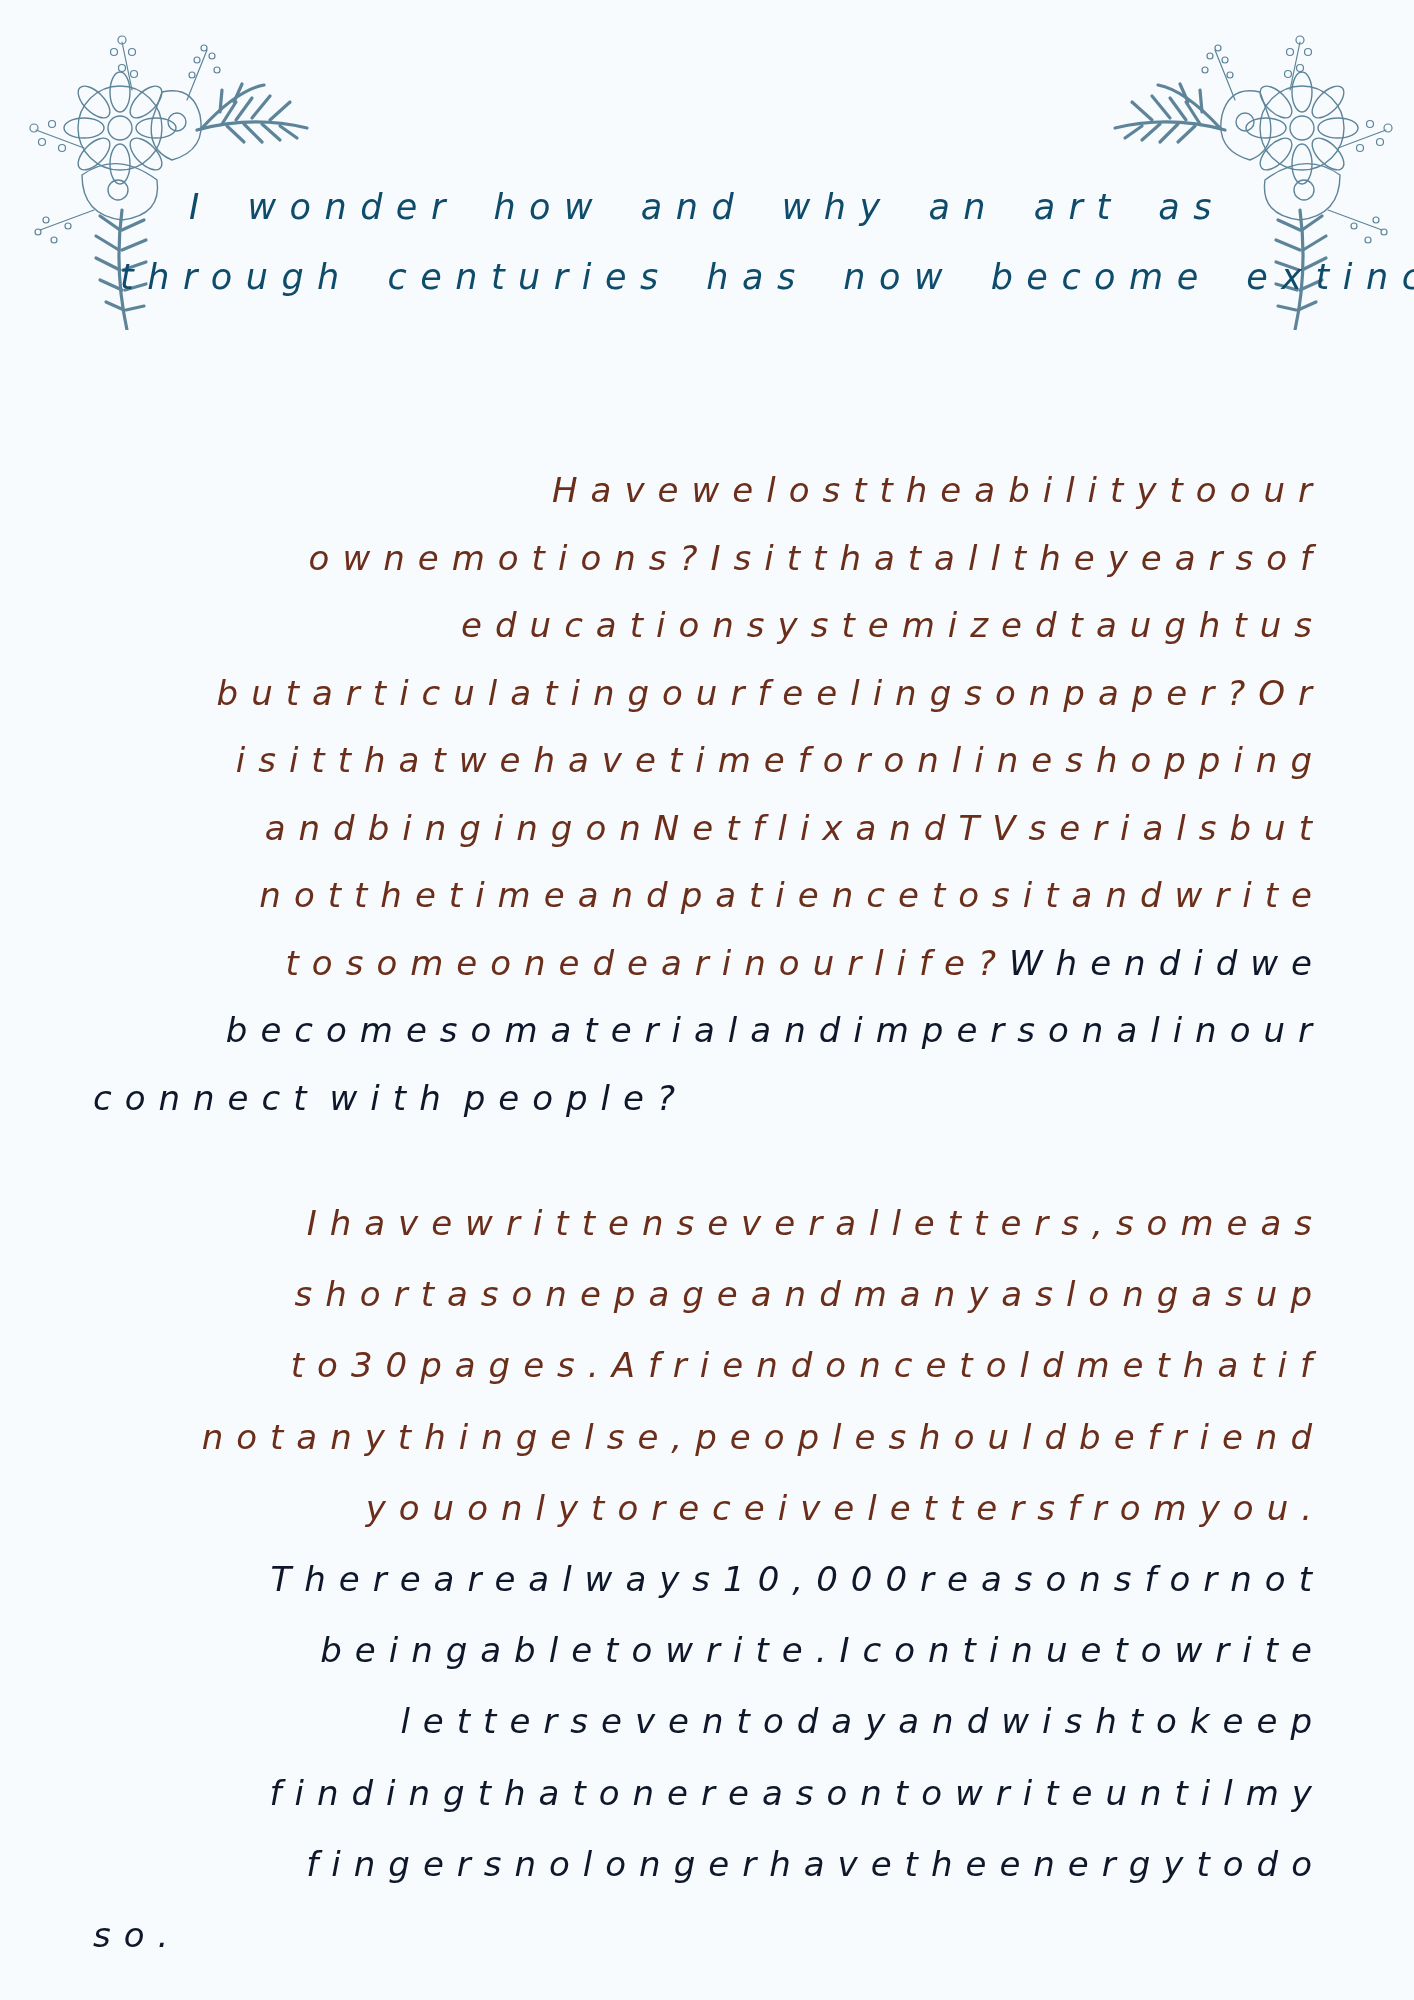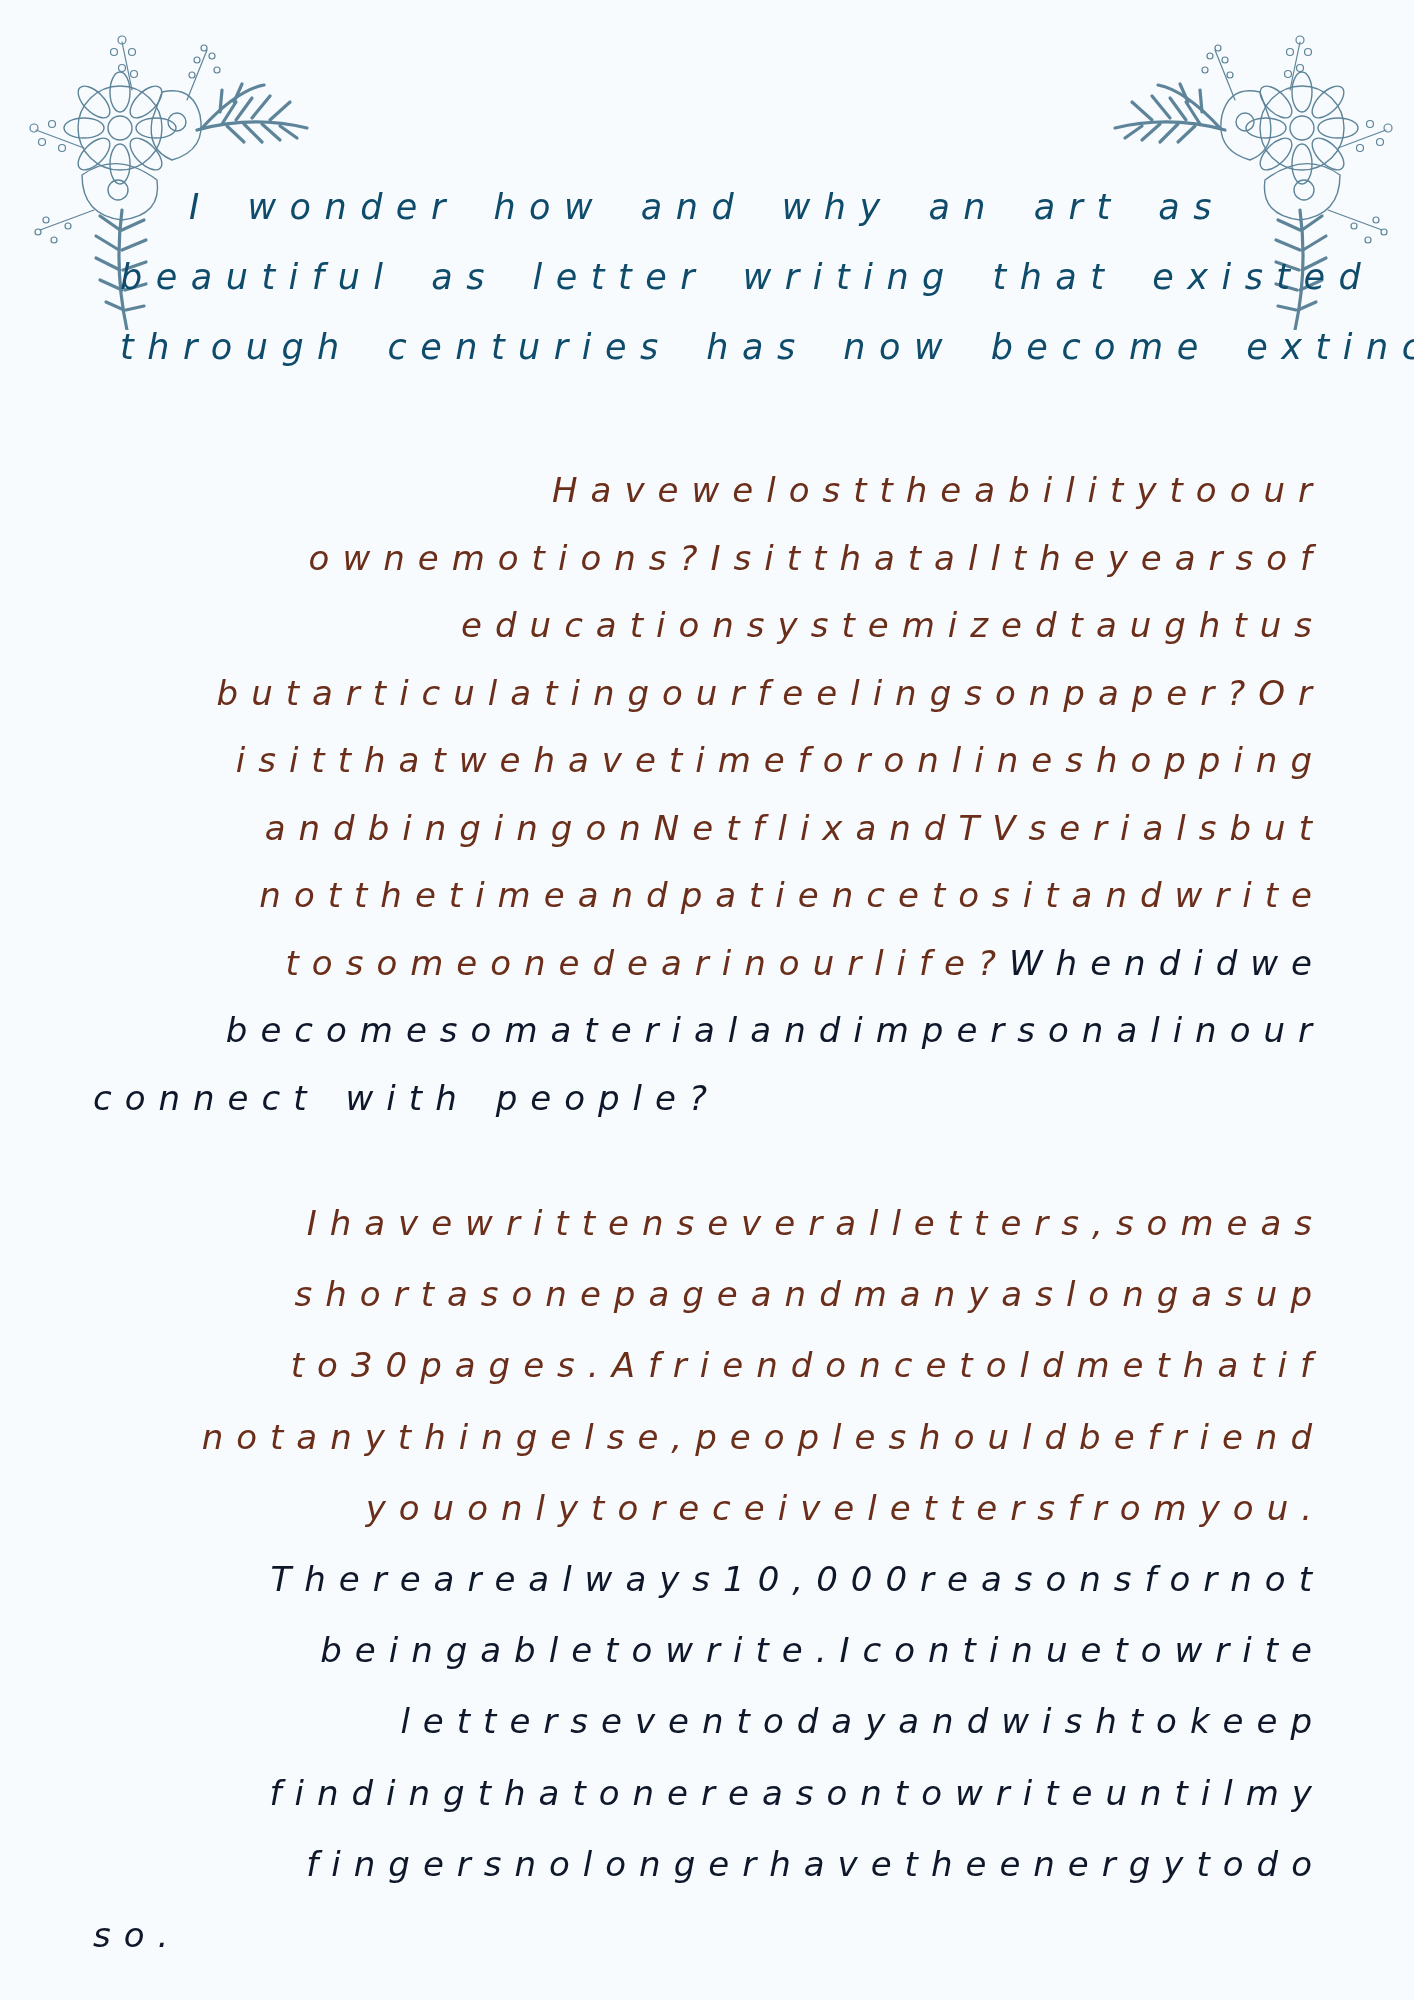--- a/index.html
+++ b/index.html
@@ -37,21 +37,21 @@
     text-align-last: justify;
     white-space: nowrap;
     height: 0;
     position: relative;
   }
   .para .line .txt {
     position: absolute; left: 0; right: 0; top: 0;
     display: flex; justify-content: flex-end;
     white-space: nowrap;
   }
-  .para .line.last .txt { justify-content: flex-start; gap: 26px; }
+  .para .line.last .txt { justify-content: flex-start; gap: 10px; }
   .brown { color: #6B2E1A; }
   .blue { color: #0f172a; }
 </style>
 </head>
 <body>
 
 <svg class="ornament ornament-left" viewBox="0 0 300 300" fill="none" stroke="#5E8499" stroke-width="1.4" stroke-linecap="round">
 
   <g stroke-width="3.2">
     <path d="M175 100 Q230 85 285 98"></path>
@@ -190,21 +190,20 @@
     <circle cx="98" cy="98" r="12"></circle>
     <path d="M140 62 Q170 55 178 85 Q185 120 150 130 Q125 120 130 90 Z"></path>
     <circle cx="155" cy="92" r="9"></circle>
     <path d="M60 145 Q95 120 135 150 Q140 185 100 190 Q60 185 60 145 Z"></path>
     <circle cx="96" cy="160" r="10"></circle>
   </g>
 </svg>
 
 <div class="title">
   <span class="line">I wonder how and why an art as</span>
-  <span class="line">beautiful as letter writing that existed</span>
   <span class="line">through centuries has now become extinct.</span>
 </div>
 
 <div class="para" id="para1" style="top: 470px;">
     <div class="line" style="position: absolute; left: 0px; right: 0px; top: 0px;">
       <div class="txt">
         <span class="brown">Have</span>
         <span class="brown">we</span>
         <span class="brown">lost</span>
         <span class="brown">the</span>

